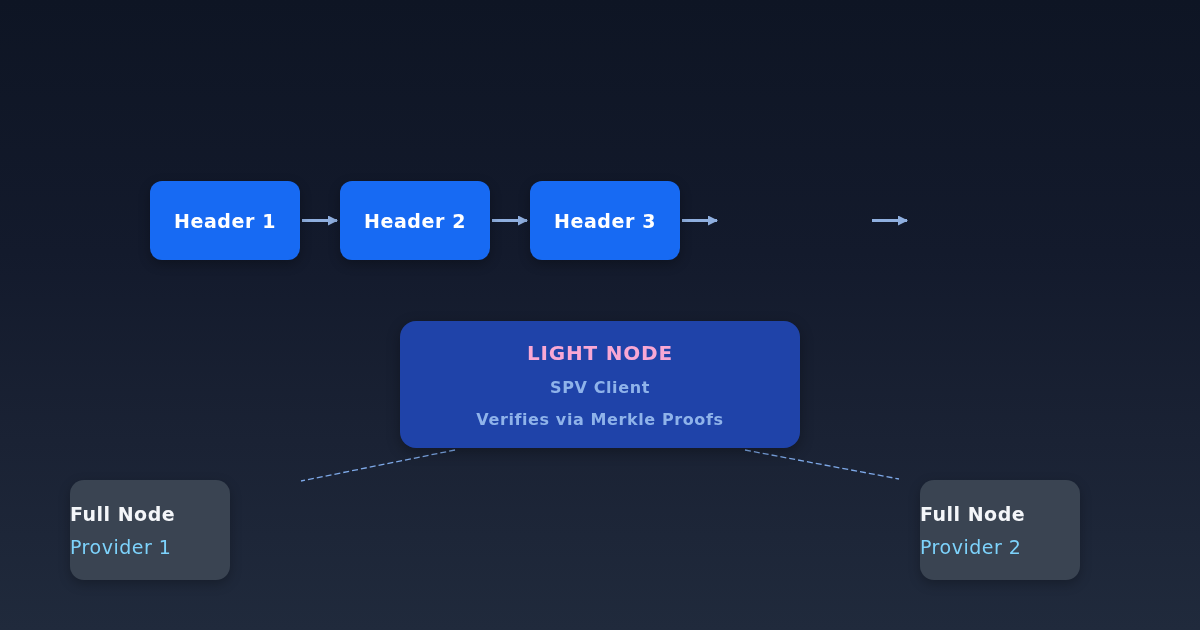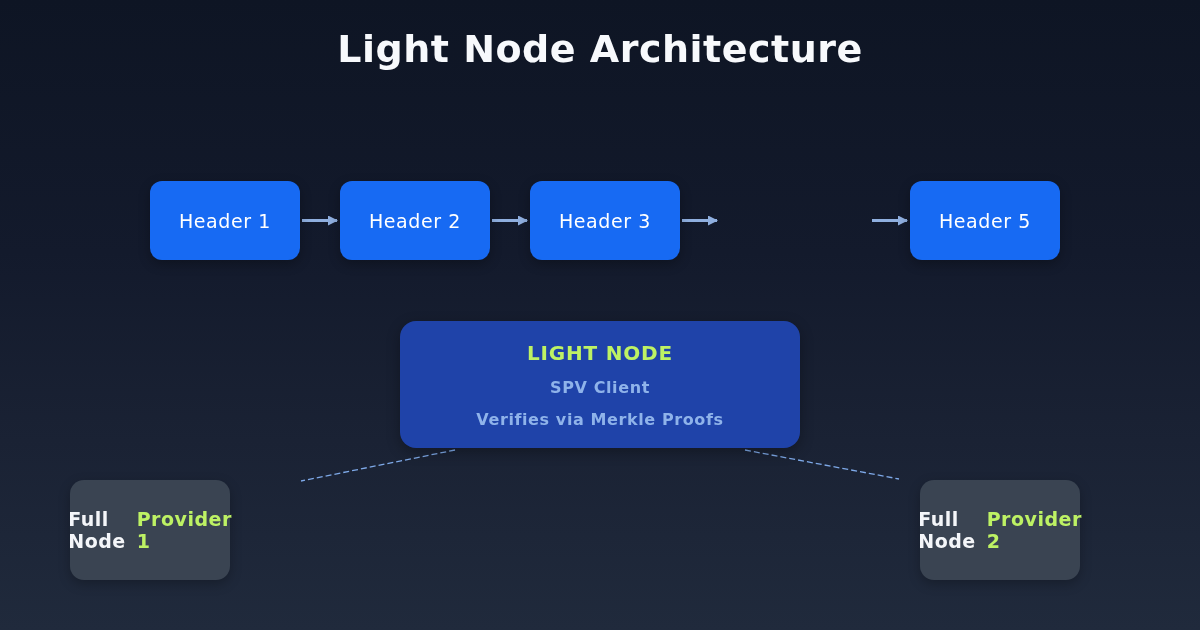--- a/index.html
+++ b/index.html
@@ -43,21 +43,21 @@
     height: 79px;
     background: #176af3;
     border-radius: 12px;
     display: flex;
     align-items: center;
     justify-content: center;
     box-shadow: 0 4px 12px rgba(0,0,0,0.28);
   }
   .hbox .hlabel {
     font-size: 19px;
-    font-weight: normal;
+    font-weight: bold;
     letter-spacing: 0.6px;
     color: #ffffff;
   }
   .hbox-1 { left: 150px; }
   .hbox-2 { left: 340px; }
   .hbox-3 { left: 530px; text-align: center; }
   .hbox-4 { left: 720px; }
   .hbox-5 { left: 910px; }
 
   .light-node {
@@ -72,64 +72,63 @@
     flex-direction: column;
     align-items: center;
     justify-content: center;
     gap: 13px;
     box-shadow: 0 4px 14px rgba(0,0,0,0.3);
   }
   .light-node .ln-name {
     font-size: 20px;
     font-weight: bold;
     letter-spacing: 0.8px;
-    color: #bef264;
+    color: #f9a8d4;
   }
   .light-node .ln-role,
   .light-node .ln-detail {
     font-size: 16px;
     font-weight: bold;
     letter-spacing: 0.6px;
     color: #8fb3ea;
   }
 
   .full-node {
     position: absolute;
     top: 480px;
     width: 160px;
     height: 100px;
     background: #3a4452;
     border-radius: 14px;
     display: flex;
-    align-items: center;
+    flex-direction: column;
     justify-content: center;
     gap: 11px;
     box-shadow: 0 4px 12px rgba(0,0,0,0.25);
   }
   .full-node-left  { left: 70px; }
   .full-node-right { left: 920px; }
   .full-node .fn-name {
     font-size: 19px;
     font-weight: bold;
     letter-spacing: 0.5px;
     color: #f4f6f9;
   }
   .full-node .fn-provider {
     font-size: 19px;
-    font-weight: bold;
+    font-weight: normal;
     letter-spacing: 0.5px;
-    color: #bef264;
+    color: #7dd3fc;
   }
 </style>
 </head>
 <body>
 
 <div class="canvas">
 
-  <h1 class="diagram-title">Light Node Architecture</h1>
 
   <svg class="connectors" width="1200" height="630" viewBox="0 0 1200 630">
     <defs>
       <marker id="arrowhead" markerUnits="userSpaceOnUse" markerWidth="10" markerHeight="10" refX="9" refY="5" orient="auto">
         <path d="M0,0 L10,5 L0,10 z" fill="#8fafdf"></path>
       </marker>
     </defs>
     <line x1="302" y1="220.5" x2="337" y2="220.5" stroke="#8fafdf" stroke-width="3" marker-end="url(#arrowhead)"></line>
     <line x1="492" y1="220.5" x2="527" y2="220.5" stroke="#8fafdf" stroke-width="3" marker-end="url(#arrowhead)"></line>
     <line x1="682" y1="220.5" x2="717" y2="220.5" stroke="#8fafdf" stroke-width="3" marker-end="url(#arrowhead)"></line>
@@ -140,23 +139,20 @@
 
   <div class="hbox hbox-1">
     <span class="hlabel">Header 1</span>
   </div>
   <div class="hbox hbox-2">
     <span class="hlabel">Header 2</span>
   </div>
   <div class="hbox hbox-3">
     <span class="hlabel">Header 3</span>
   </div>
-  <div class="hbox hbox-5">
-    <span class="hlabel">Header 5</span>
-  </div>
 
   <div class="light-node">
     <span class="ln-name">LIGHT NODE</span>
     <span class="ln-role">SPV Client</span>
     <span class="ln-detail">Verifies via Merkle Proofs</span>
   </div>
 
   <div class="full-node full-node-left">
     <span class="fn-name">Full Node</span>
     <span class="fn-provider">Provider 1</span>

